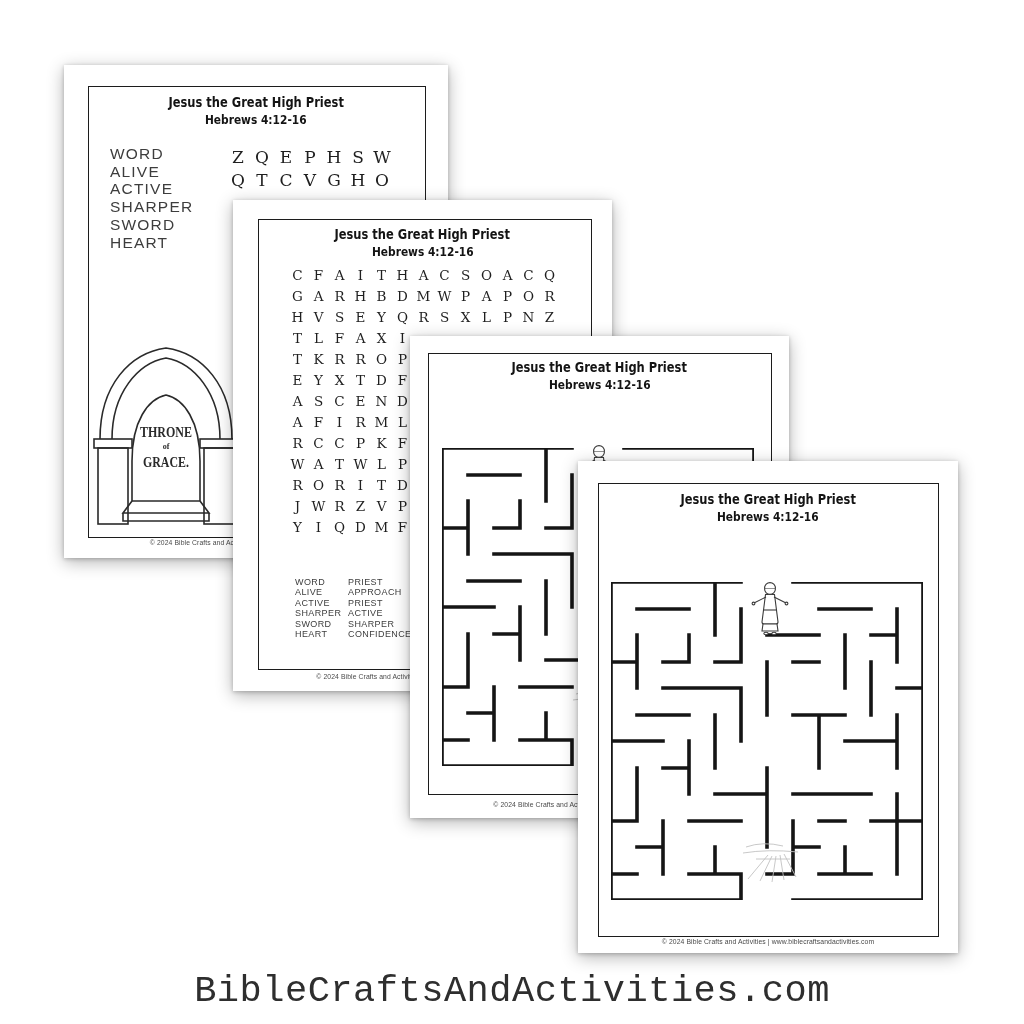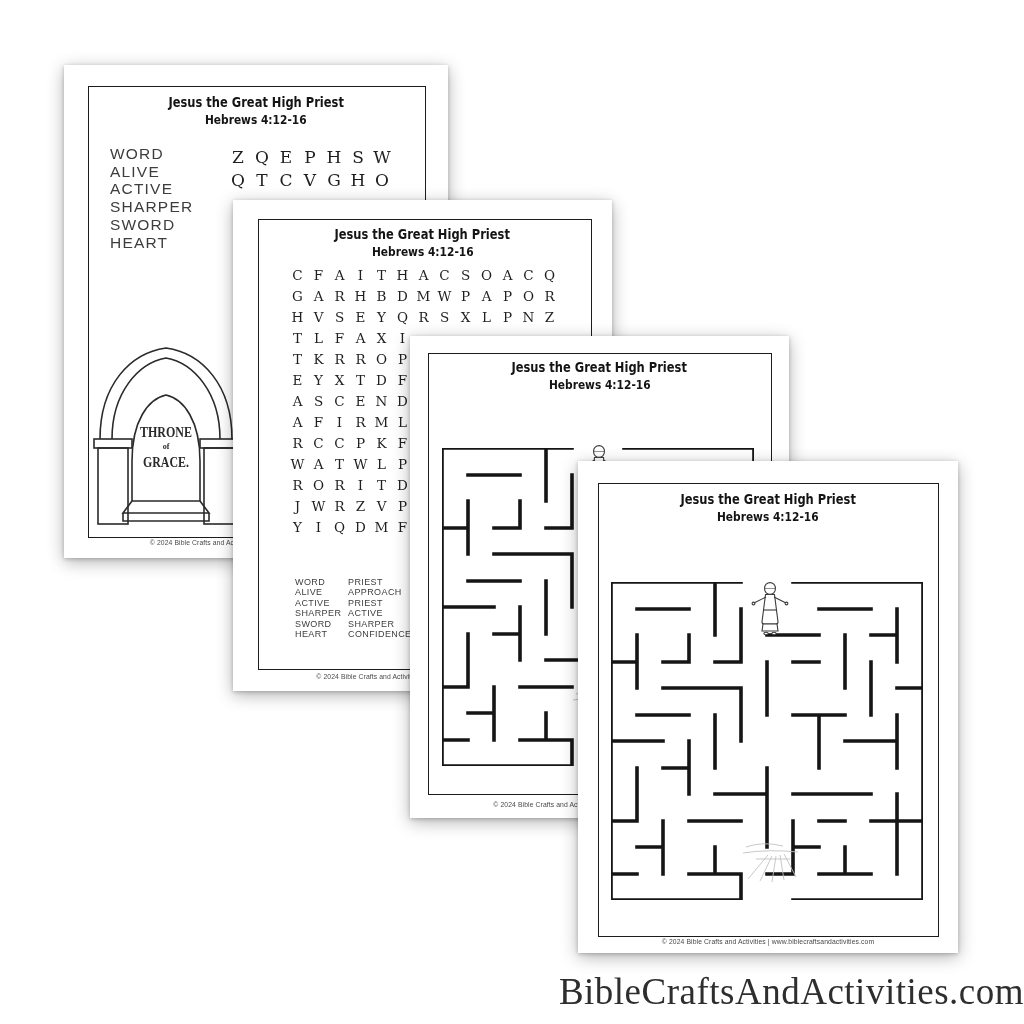--- a/index.html
+++ b/index.html
@@ -36,22 +36,22 @@
   .figure{position:absolute;}
   .figure *{fill:#ffffff;stroke:#3a3a3a;stroke-width:1.1;}
   .sketch{position:absolute;}
   .sketch path{fill:none;stroke:#c2c2c2;stroke-width:.9;}
   .throne{position:absolute;}
   .throne path,.throne rect,.throne line{fill:none;stroke:#2a2a2a;stroke-width:1.6;}
   .throne text{fill:#2a2a2a;stroke:none;font-family:"Liberation Serif",serif;font-weight:bold;}
   .ray{position:absolute;}
   .ray line{stroke:#9a9a9a;stroke-width:1;}
 
-  .site-text{position:absolute;left:0;right:0;top:970px;text-align:right;font-size:37px;color:#2e2e2e;
-    letter-spacing:.5px;font-family:Liberation Serif, serif;}
+  .site-text{position:absolute;left:0;right:0;top:970px;text-align:center;font-size:37px;color:#2e2e2e;
+    letter-spacing:.5px;font-family:Liberation Mono, monospace;}
 </style>
 </head>
 <body>
 
 <div class="canvas">
 
   <div class="page" style="left:64px;top:65px;width:384px;height:493px;z-index:1">
     <div class="pframe" style="left:24px;top:21px;width:336px;height:450px"></div>
     <div class="ptitle" style="top:29px">
       <span>Jesus the Great High Priest</span></div>

